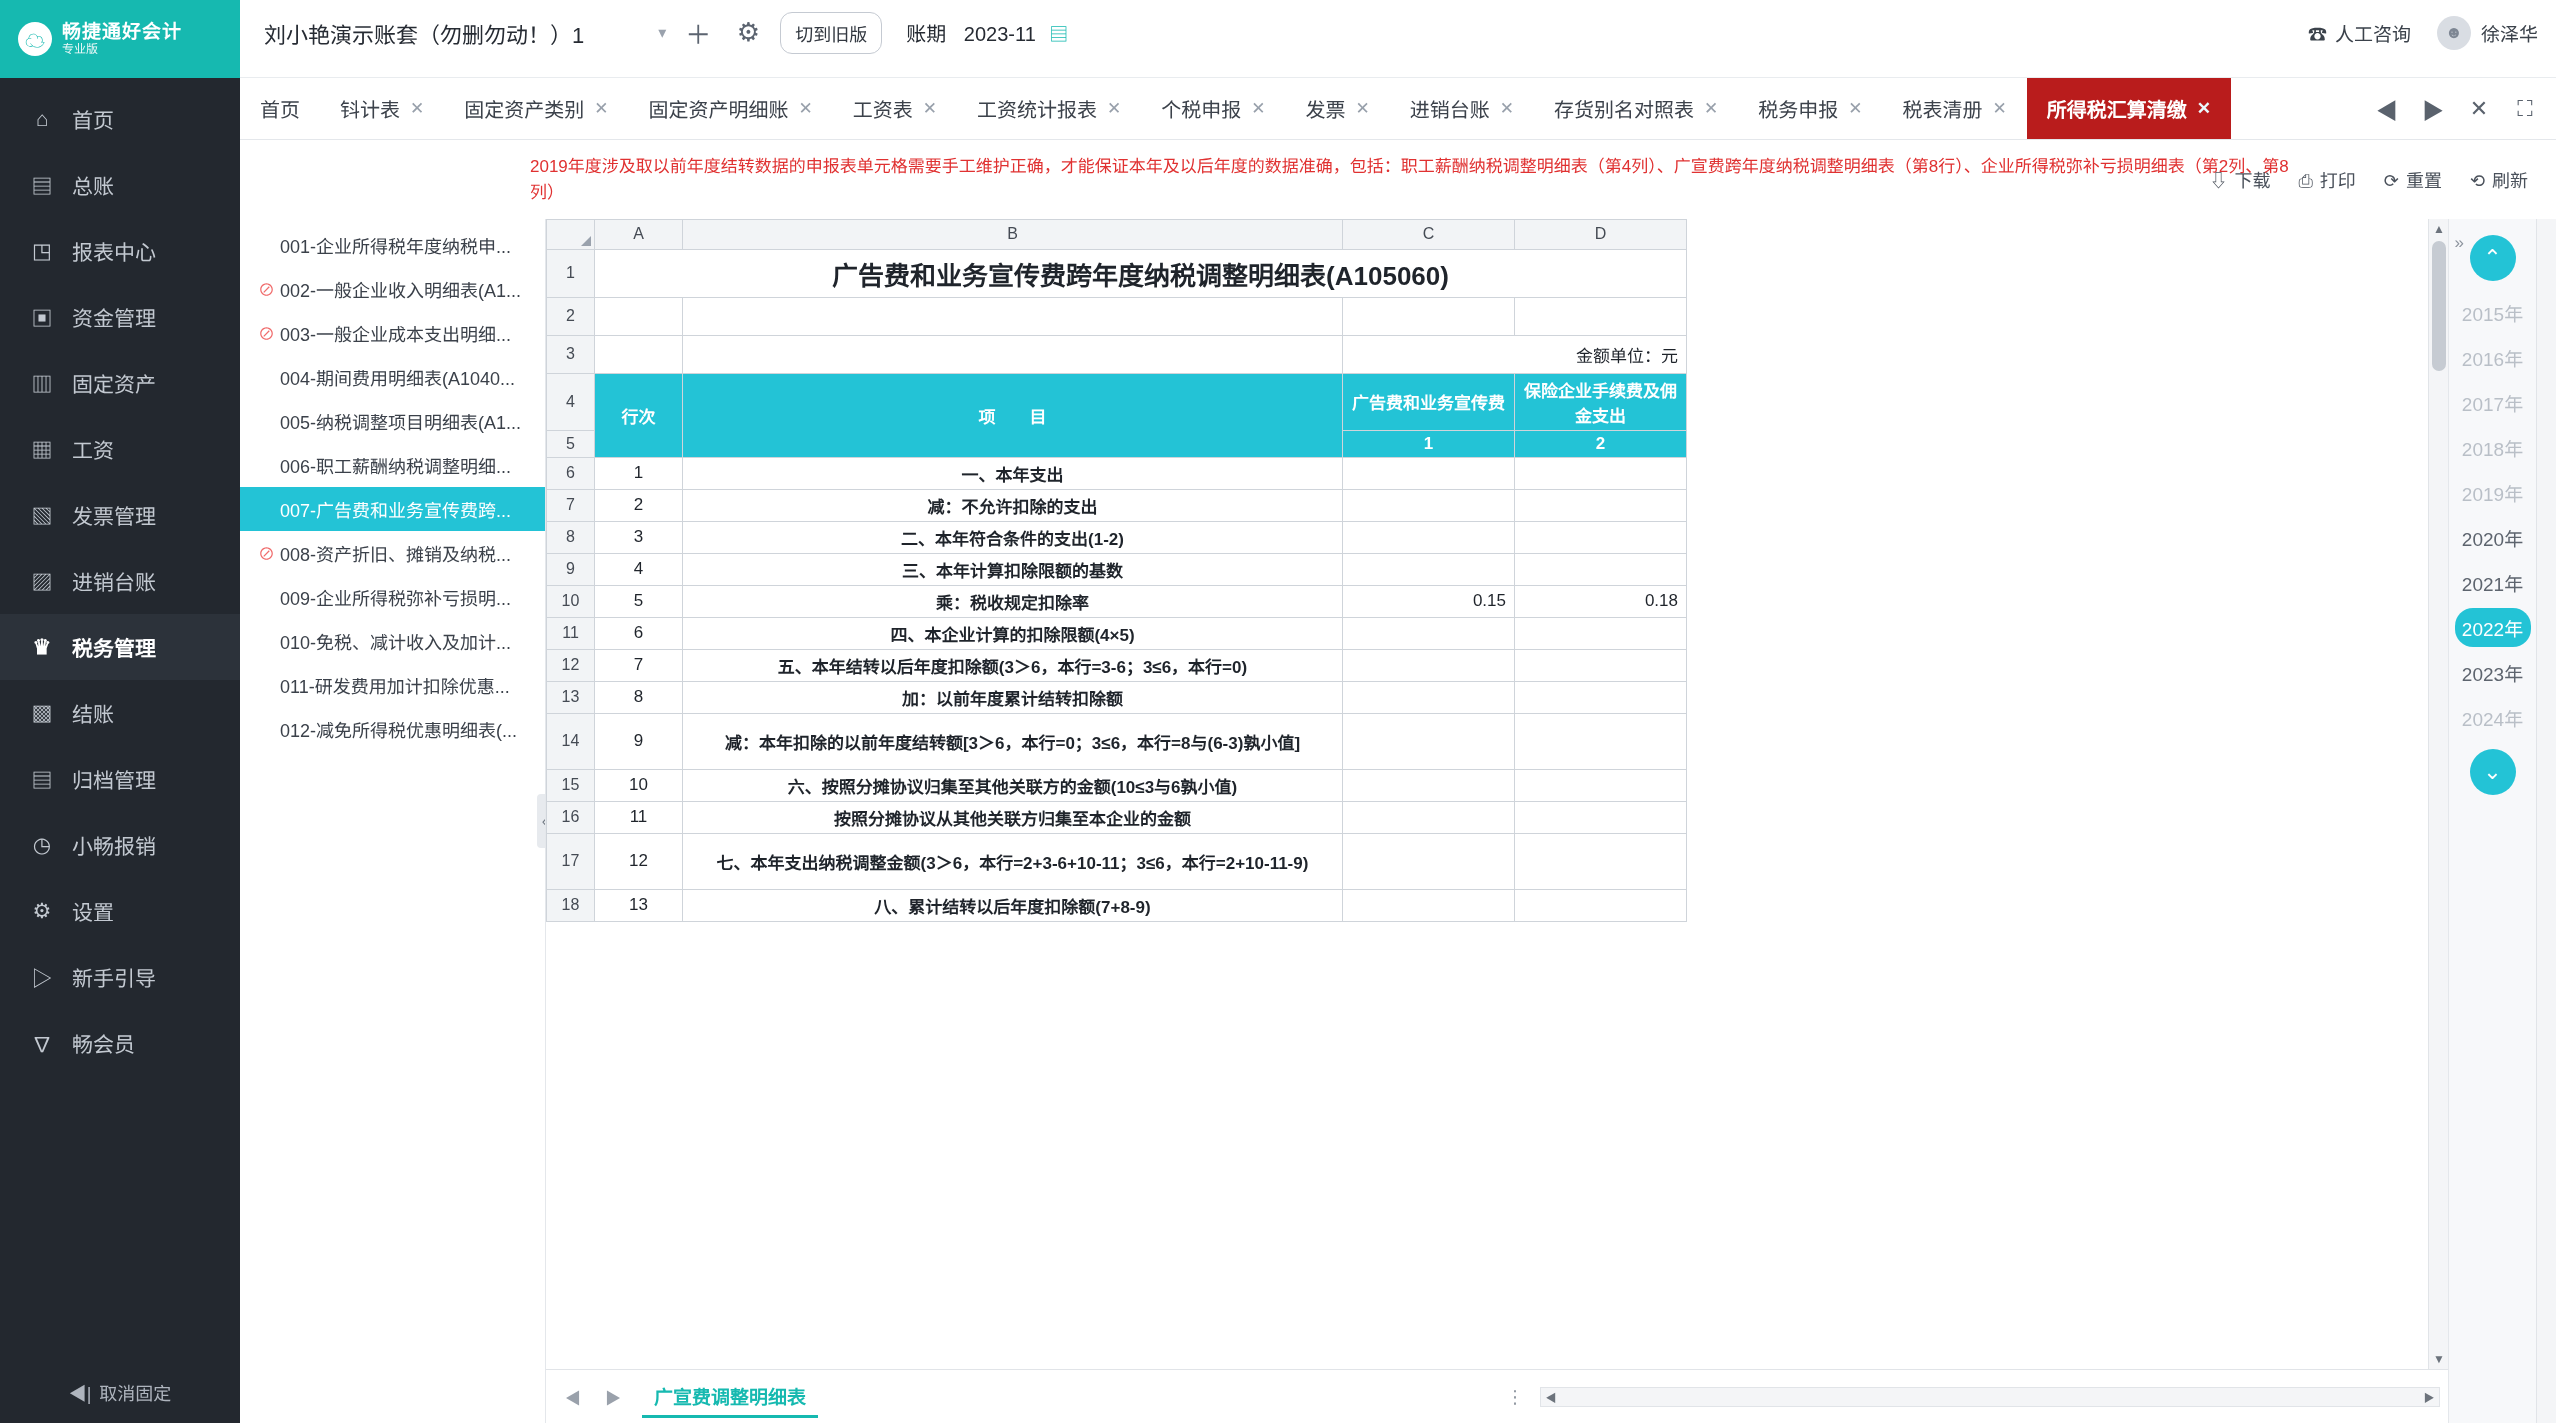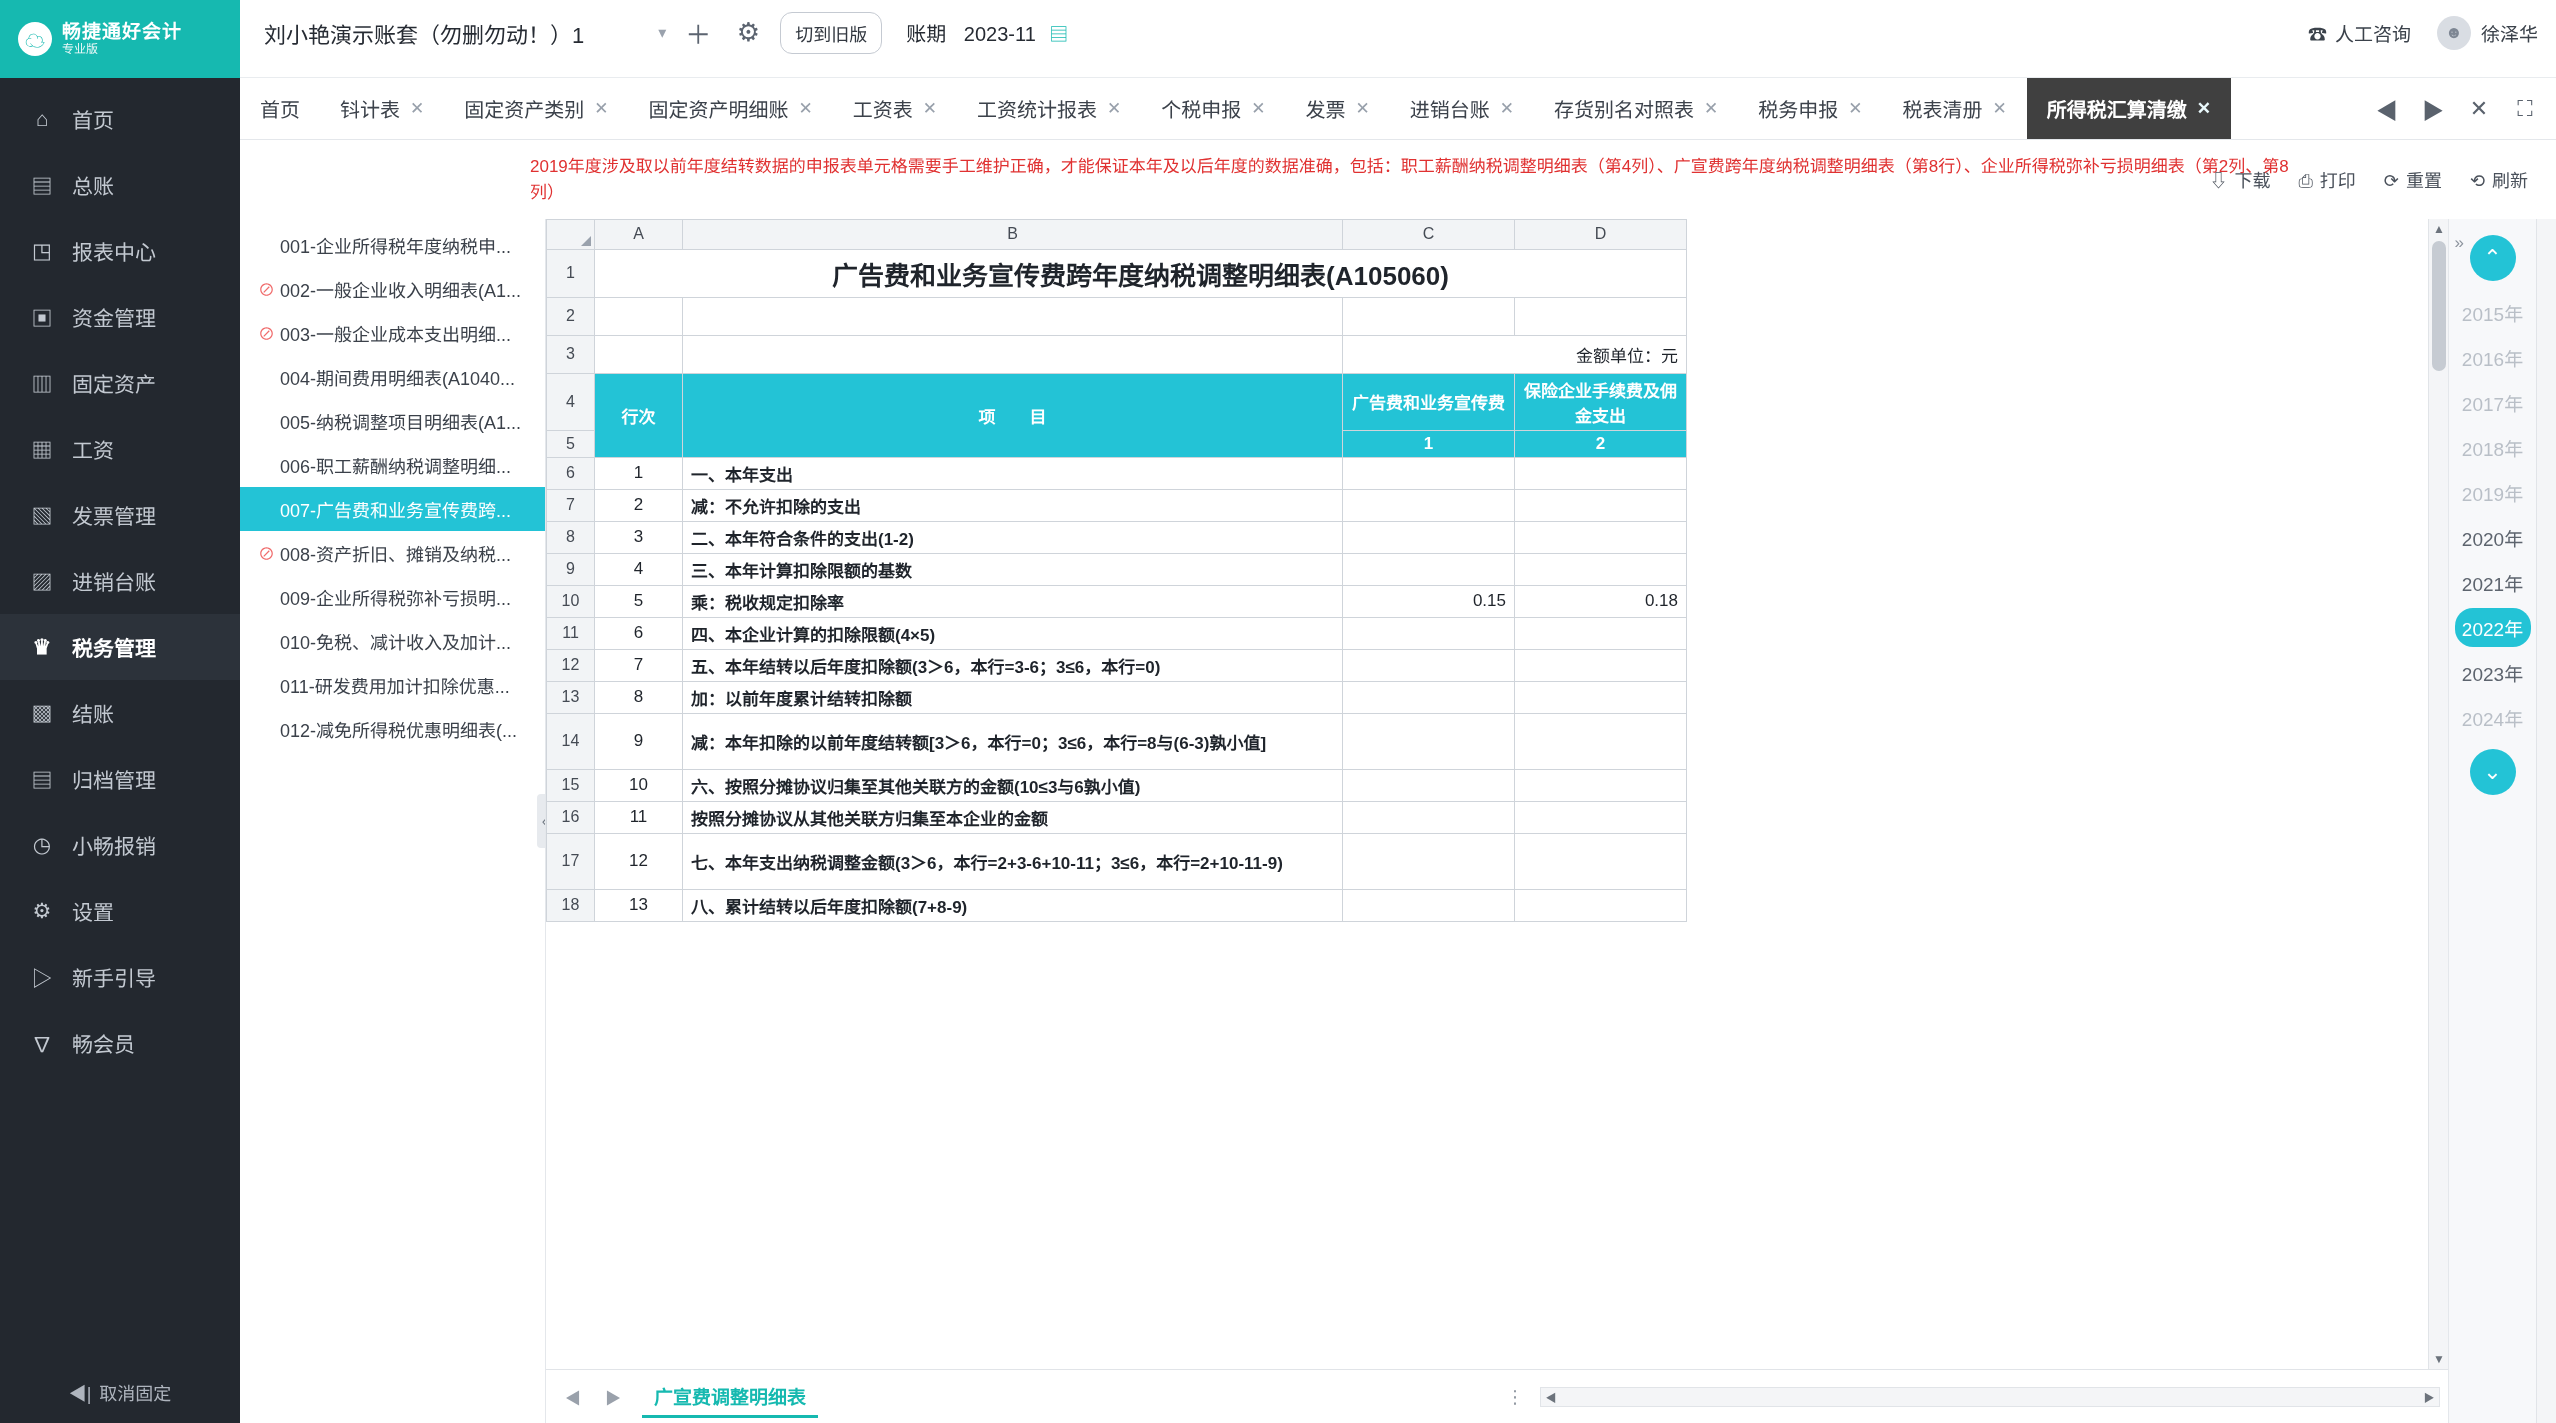--- a/index.html
+++ b/index.html
@@ -153,21 +153,21 @@
   .tab {
     display: flex; align-items: center; gap: 10px;
     padding: 0 20px;
     font-size: 20px;
     color: #3c424b;
     white-space: nowrap;
     cursor: pointer;
   }
   .tab .x { color: #98a0ab; font-size: 17px; }
   .tab.active {
-    background: #404040;
+    background: #b91c1c;
     color: #fff;
     font-weight: bold;
   }
   .tab.active .x { color: #eafafd; }
   .tabstrip-ctrls {
     display: flex; align-items: center; gap: 4px;
     padding: 0 10px;
     flex: 0 0 auto;
   }
   .tabstrip-ctrls .c {
@@ -316,21 +316,21 @@
     text-align: center;
   }
   .hdr-num {
     background: #23c3d6;
     color: #fff;
     font-weight: bold;
     text-align: center;
     height: 26px;
   }
   .c-rownum { text-align: center; }
-  .c-item { text-align: left; font-weight: bold; }
+  .c-item { text-align: center; font-weight: bold; }
   .c-val { text-align: right; padding-right: 10px; }
 
   
   .vscroll {
     position: absolute;
     right: 0; top: 0; bottom: 0;
     width: 20px;
     background: #f4f5f7;
     border-left: 1px solid #e1e4e8;
   }

